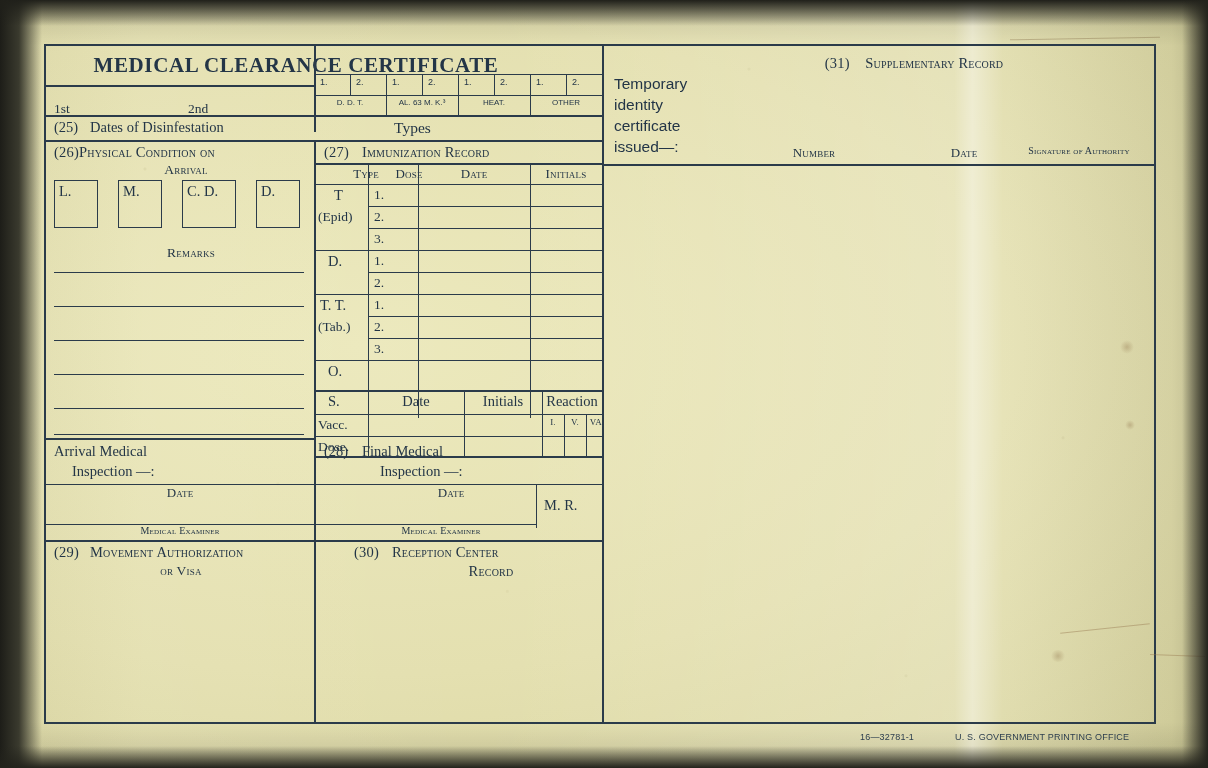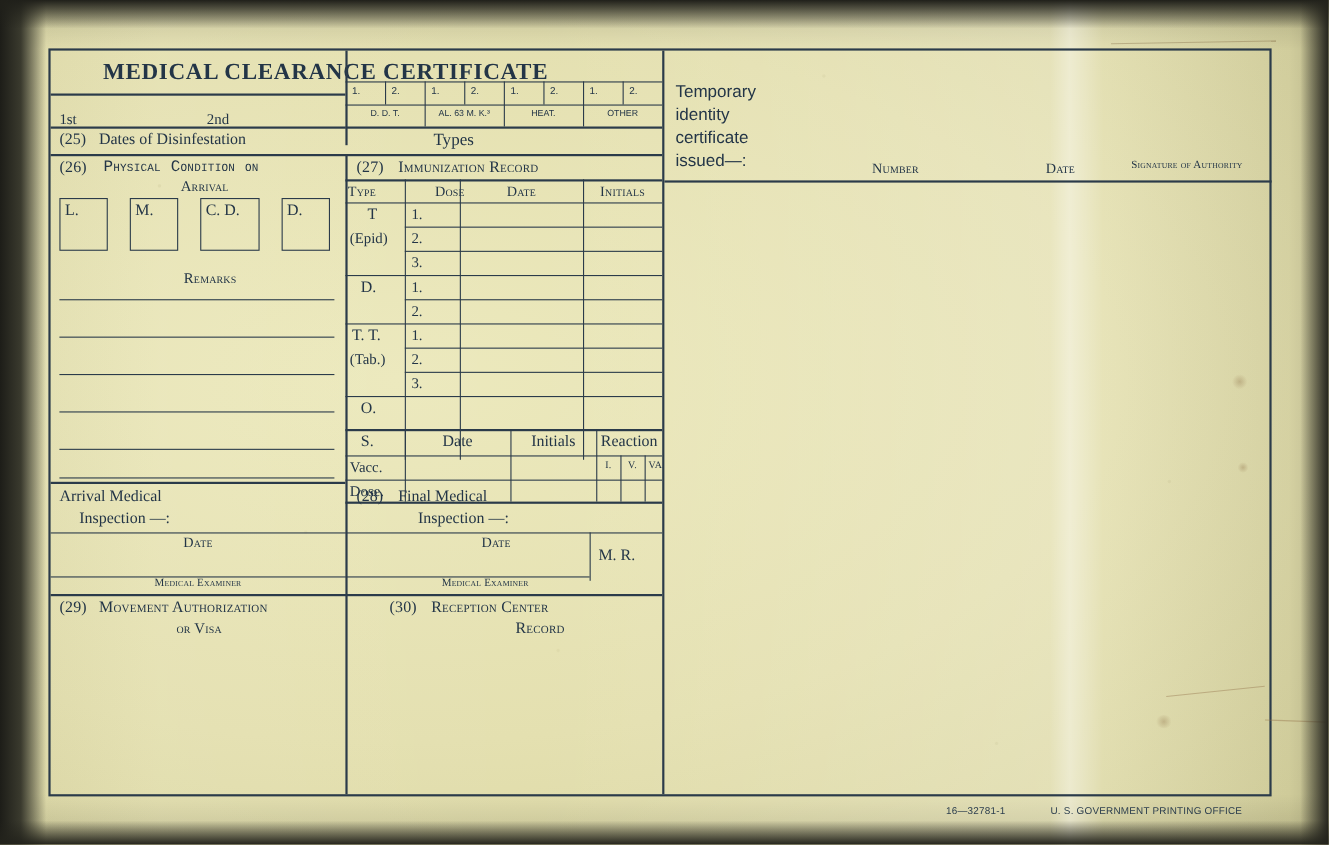--- a/index.html
+++ b/index.html
@@ -141,21 +141,21 @@
 
       <div class="ln h2" style="left:0; top:69px; width:268px;"></div>
       <div class="t f14" style="left:8px; top:74px;">(25)</div>
       <div class="t f14" style="left:44px; top:74px;">Dates of Disinfestation</div>
       <div class="t f15" style="left:348px; top:74px;">Types</div>
       <div class="ln h2" style="left:0; top:94px; width:556px;"></div>
 
       <div class="ln v2" style="left:268px; top:94px; height:582px;"></div>
 
       <div class="t f14 sc" style="left:8px; top:99px;">(26)</div>
-      <div class="t f14 sc" style="left:48px; top:99px;font-family:Liberation Mono, monospace;">Physical Condition on</div>
+      <div class="t f14 sc" style="left:33px; top:99px;">Physical Condition on</div>
       <div class="t f13 sc ctr" style="left:60px; top:117px; width:160px;">Arrival</div>
 
       <div style="position:absolute; left:8px; top:134px; width:42px; height:46px; border:1.5px solid #2b3b4a;">
         <div class="t f14" style="left:4px; top:3px;">L.</div>
       </div>
       <div style="position:absolute; left:72px; top:134px; width:42px; height:46px; border:1.5px solid #2b3b4a;">
         <div class="t f14" style="left:4px; top:3px;">M.</div>
       </div>
       <div style="position:absolute; left:136px; top:134px; width:52px; height:46px; border:1.5px solid #2b3b4a;">
         <div class="t f14" style="left:4px; top:3px;">C. D.</div>
@@ -169,21 +169,21 @@
       <div class="ln h" style="left:8px; top:260px; width:250px;"></div>
       <div class="ln h" style="left:8px; top:294px; width:250px;"></div>
       <div class="ln h" style="left:8px; top:328px; width:250px;"></div>
       <div class="ln h" style="left:8px; top:362px; width:250px;"></div>
       <div class="ln h" style="left:8px; top:388px; width:250px;"></div>
 
       <div class="t f14 sc" style="left:278px; top:99px;">(27)</div>
       <div class="t f14 sc" style="left:316px; top:99px;">Immunization Record</div>
       <div class="ln h2" style="left:268px; top:117px; width:288px;"></div>
 
-      <div class="t f11 sc ctr" style="left:256px; top:121px; width:54px;">Type</div>
+      <div class="t f11 sc ctr" style="left:268px; top:121px; width:54px;padding-left:25px;">Type</div>
       <div class="t f11 sc ctr" style="left:322px; top:121px; width:50px;padding-left:16px;">Dose</div>
       <div class="t f11 sc ctr" style="left:372px; top:121px; width:112px;">Date</div>
       <div class="t f11 sc ctr" style="left:484px; top:121px; width:72px;">Initials</div>
       <div class="ln h" style="left:268px; top:138px; width:288px;"></div>
 
       <div class="ln v" style="left:322px; top:117px; height:255px;"></div>
       <div class="ln v" style="left:372px; top:117px; height:255px;"></div>
       <div class="ln v" style="left:484px; top:117px; height:255px;"></div>
 
       <div class="ln h" style="left:322px; top:160px; width:234px;"></div>
@@ -264,20 +264,25 @@
 
       <div class="t f14 sc" style="left:308px; top:499px;">(30)</div>
       <div class="t f14 sc" style="left:346px; top:499px;">Reception Center</div>
       <div class="t f14 sc ctr" style="left:360px; top:518px; width:170px;">Record</div>
 
       <div style="position:absolute; left:2px; top:538px; width:262px; height:136px;"></div>
       <div style="position:absolute; left:272px; top:538px; width:280px; height:136px;"></div>
     </div>
 
     <div class="col-right">
+      <div class="t f14 sc ctr" style="left:100px; top:10px; width:420px;">
+        <span>(31)</span>
+        <span style="display:inline-block; width:8px;"></span>
+        <span>Supplementary Record</span>
+      </div>
 
       <div class="t f15 sans" style="left:10px; top:30px;">Temporary</div>
       <div class="t f15 sans" style="left:10px; top:51px;text-align:right;">identity</div>
       <div class="t f15 sans" style="left:10px; top:72px;">certificate</div>
       <div class="t f15 sans" style="left:10px; top:93px;">issued—:</div>
 
       <div class="t f11 sc ctr" style="left:150px; top:100px; width:120px;">Number</div>
       <div class="t f11 sc ctr" style="left:310px; top:100px; width:100px;">Date</div>
       <div class="t f10 sc ctr" style="left:400px; top:100px; width:150px;">Signature of Authority</div>
 

